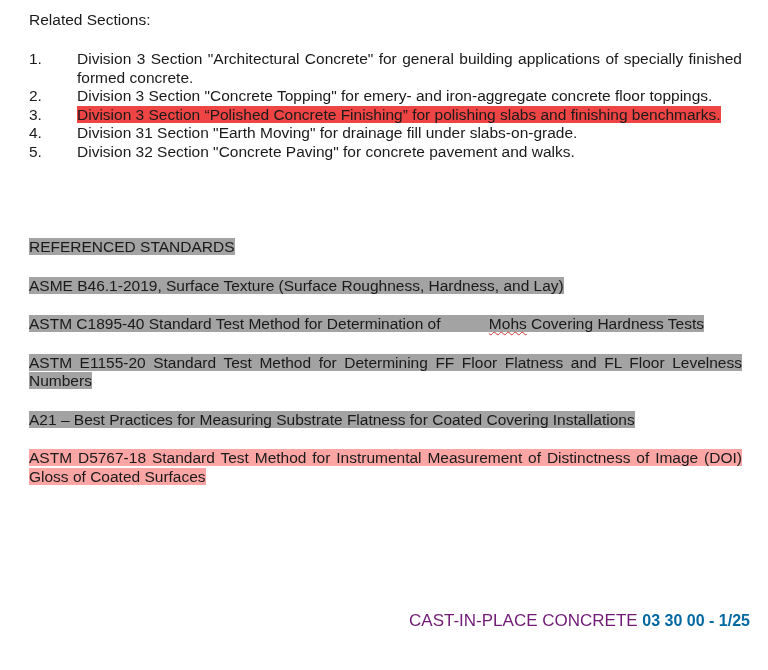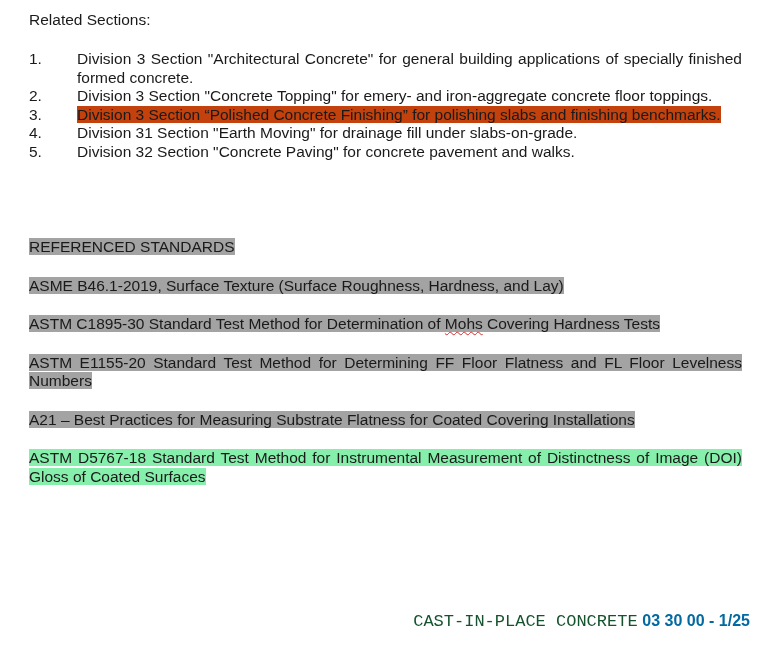--- a/index.html
+++ b/index.html
@@ -46,21 +46,21 @@
       position: absolute;
       left: 0;
       top: 0;
     }
     .list-text {
       display: block;
       text-align: justify;
       text-align-last: left;
     }
     .hl-yellow {
-      background: #c2410c;
+      background: #ef4444;
       box-decoration-break: clone;
       -webkit-box-decoration-break: clone;
     }
     .standards {
       position: absolute;
       left: 29px;
       top: 238px;
       width: 713px;
     }
     .std-heading {
@@ -72,39 +72,40 @@
       text-align: justify;
       text-align-last: left;
       margin: 0 0 20px 0;
     }
     .hl-pink {
       background: #a3a3a3;
       box-decoration-break: clone;
       -webkit-box-decoration-break: clone;
     }
     .hl-pink-strong {
-      background: #86efac;
+      background: #fca5a5;
       box-decoration-break: clone;
       -webkit-box-decoration-break: clone;
     }
     .squiggle {
       text-decoration: underline wavy #d23030;
       text-decoration-thickness: 1px;
       text-underline-offset: 2px;
+      margin-left: 44px;
     }
     .footer {
       position: absolute;
       right: 26px;
       top: 611px;
       font-size: 17px;
       white-space: nowrap;
     }
     .footer-title {
-      font-family: Liberation Mono, monospace;
-      color: #14532d;
+      font-family: Liberation Sans, sans-serif;
+      color: #701a75;
     }
     .footer-code {
       font-family: "Liberation Sans", sans-serif;
       font-weight: bold;
       font-size: 16px;
       color: #0369a1;
     }
   </style>
 </head>
 <body>
@@ -134,21 +135,21 @@
       <span class="list-num">5.</span>
       <span class="list-text"><span>Division 32 Section "Concrete Paving" for concrete pavement and walks.</span></span>
     </li>
   </ol>
 
   <div class="standards">
     <div class="std-heading"><span class="hl-pink">REFERENCED STANDARDS</span></div>
 
     <div class="std-item"><span class="hl-pink">ASME B46.1-2019, Surface Texture (Surface Roughness, Hardness, and Lay)</span></div>
 
-    <div class="std-item"><span class="hl-pink"><span>ASTM C1895-30 Standard Test Method for Determination of </span><span class="squiggle">Mohs</span><span> Covering Hardness Tests</span></span></div>
+    <div class="std-item"><span class="hl-pink"><span>ASTM C1895-40 Standard Test Method for Determination of </span><span class="squiggle">Mohs</span><span> Covering Hardness Tests</span></span></div>
 
     <div class="std-item"><span class="hl-pink">ASTM E1155-20 Standard Test Method for Determining FF Floor Flatness and FL Floor Levelness Numbers</span></div>
 
     <div class="std-item"><span class="hl-pink">A21 – Best Practices for Measuring Substrate Flatness for Coated Covering Installations</span></div>
 
     <div class="std-item"><span class="hl-pink-strong">ASTM D5767-18 Standard Test Method for Instrumental Measurement of Distinctness of Image (DOI) Gloss of Coated Surfaces</span></div>
   </div>
 
   <div class="footer">
     <span class="footer-title">CAST-IN-PLACE CONCRETE</span>

